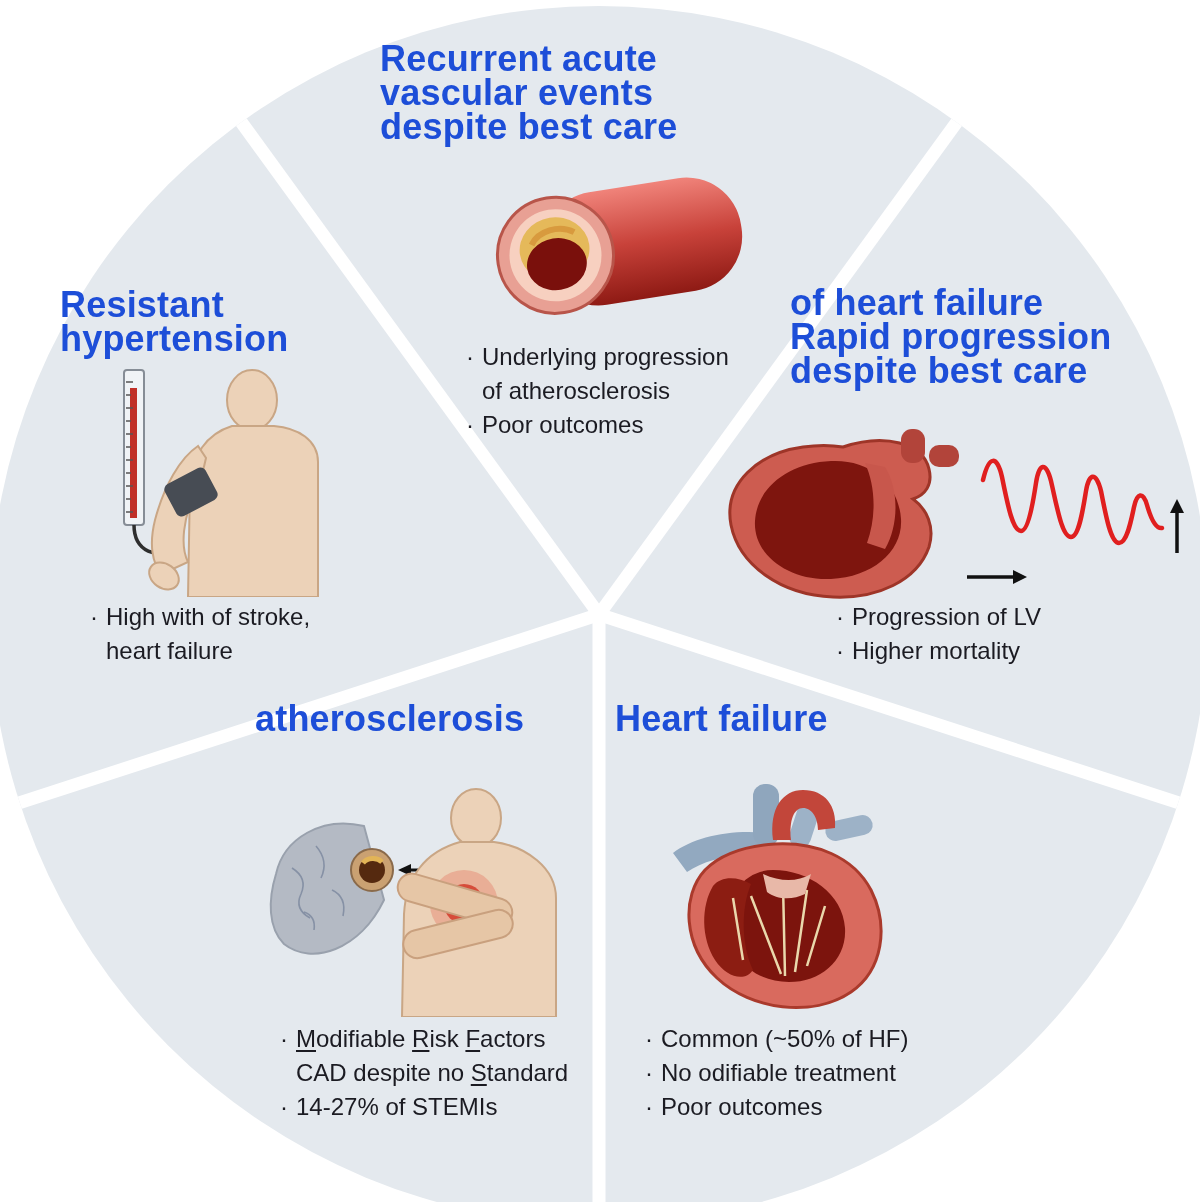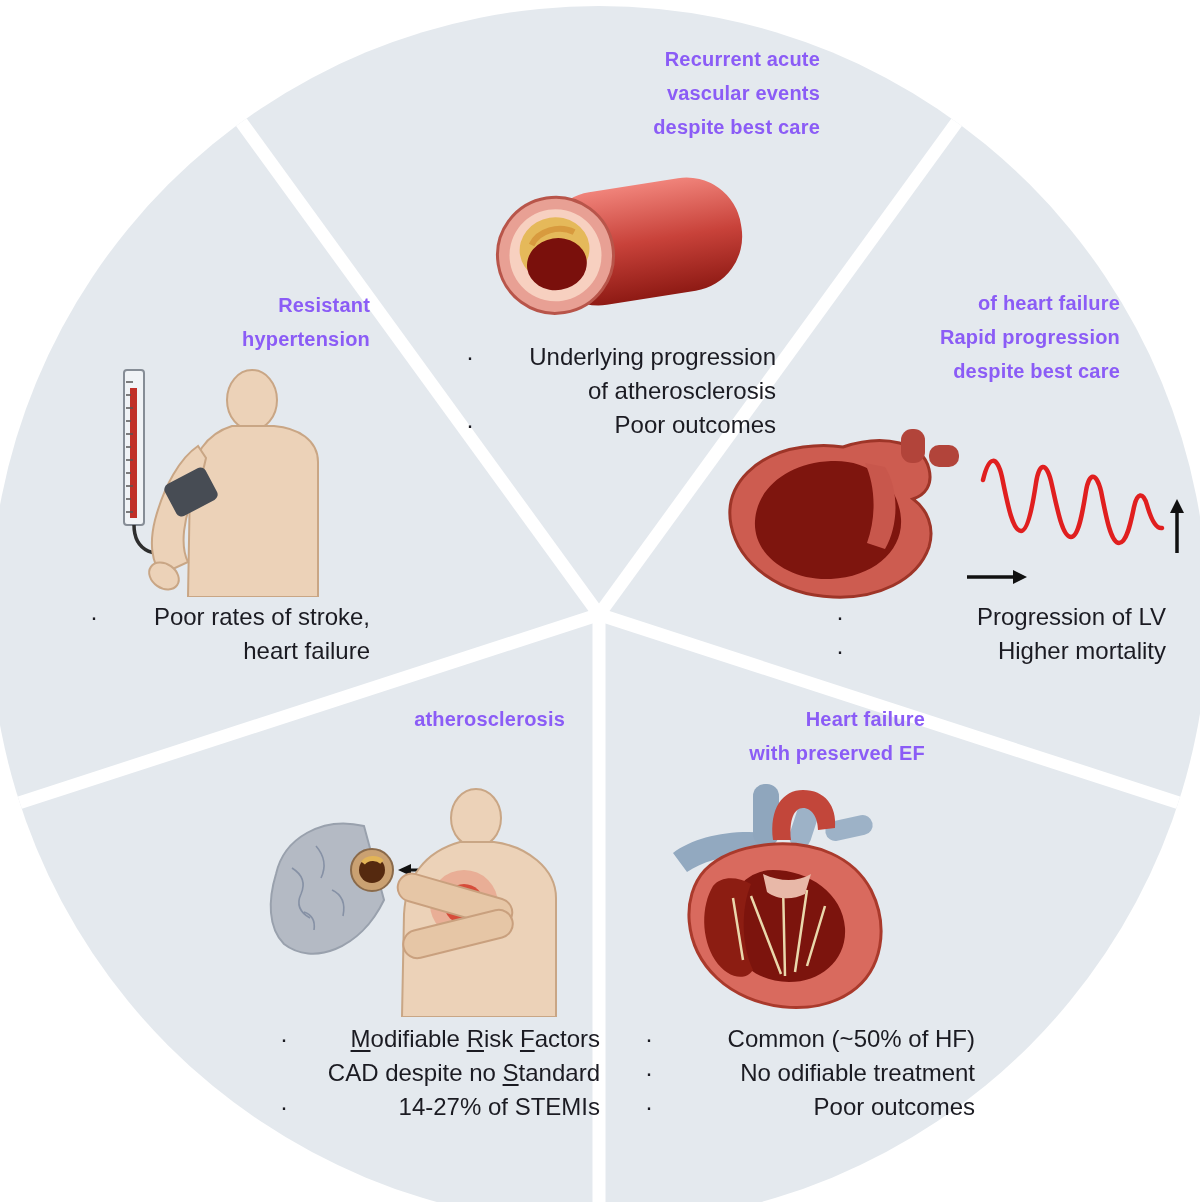--- a/index.html
+++ b/index.html
@@ -31,37 +31,37 @@
     transform-origin: 0 6.5px;
   }
   .d1 { transform: rotate(-54deg); }
   .d2 { transform: rotate(-126deg); }
   .d3 { transform: rotate(162deg); }
   .d4 { transform: rotate(90deg); }
   .d5 { transform: rotate(18deg); }
 
   .sector-title {
     position: absolute;
-    text-align: right;
+    text-align: left;
     font-weight: bold;
-    font-size: 20px;
+    font-size: 36px;
     line-height: 34px;
-    color: #8b5cf6;
+    color: #1d4ed8;
     letter-spacing: 0.2px;
   }
 
   .bullets {
     position: absolute;
     font-size: 24px;
     line-height: 34px;
     color: #1b1b22;
   }
   .bullet { display: flex; align-items: flex-start; }
   .marker { width: 16px; flex: 0 0 16px; }
-  .btext { flex: 1 1 auto; text-align: right; }
+  .btext { flex: 1 1 auto; }
   .u { text-decoration: underline; text-underline-offset: 3px; }
 
   .illus { position: absolute; }
 </style>
 </head>
 <body>
 
 <div class="stage">
 
   <div class="circle">
@@ -175,21 +175,21 @@
         <path d="M98,84 C80,96 64,124 55,158 C49,182 52,202 62,212 L88,200 C80,184 83,156 96,128 C100,118 104,106 106,96 Z" fill="#ecd2b8" stroke="#c9a685" stroke-width="2"></path>
         <ellipse cx="64" cy="214" rx="16" ry="12" fill="#ecd2b8" stroke="#c9a685" stroke-width="2" transform="rotate(35 64 214)"></ellipse>
       </g>
       <rect x="68" y="112" width="46" height="36" rx="6" fill="#474c54" transform="rotate(-28 91 130)"></rect>
     </svg>
 
     <div class="bullets" style="left:90px; top:600px; width:280px;">
       <div class="bullet">
         <span class="marker">·</span>
         <div class="btext">
-          <div>Poor rates of stroke,</div>
+          <div>High with of stroke,</div>
           <div>heart failure</div>
         </div>
       </div>
     </div>
   </section>
 
   <section>
     <h2 class="sector-title" style="left:255px; top:702px; width:310px;">
       <div>atherosclerosis</div>
     </h2>
@@ -229,21 +229,20 @@
         <div class="btext">
           <div>14-27% of STEMIs</div>
         </div>
       </div>
     </div>
   </section>
 
   <section>
     <h2 class="sector-title" style="left:615px; top:702px; width:310px;">
       <div>Heart failure</div>
-      <div>with preserved EF</div>
     </h2>
 
     <svg class="illus" style="left:655px; top:778px;" width="250" height="245" viewBox="0 0 250 245">
       <g>
         <path d="M18,75 C40,58 80,50 120,56 L118,80 C85,74 52,80 32,94 Z" fill="#92a9c0"></path>
         <rect x="98" y="6" width="26" height="62" rx="12" fill="#8fa6bd"></rect>
         <rect x="139" y="18" width="22" height="52" rx="10" fill="#9db2c7" transform="rotate(18 150 44)"></rect>
         <rect x="170" y="40" width="48" height="20" rx="10" fill="#9db2c7" transform="rotate(-12 194 50)"></rect>
       </g>
       <path d="M118,62 C114,30 128,12 148,12 C170,12 182,28 180,50 L163,52 C163,40 157,30 148,30 C139,30 134,42 136,62 Z" fill="#c2463a"></path>

